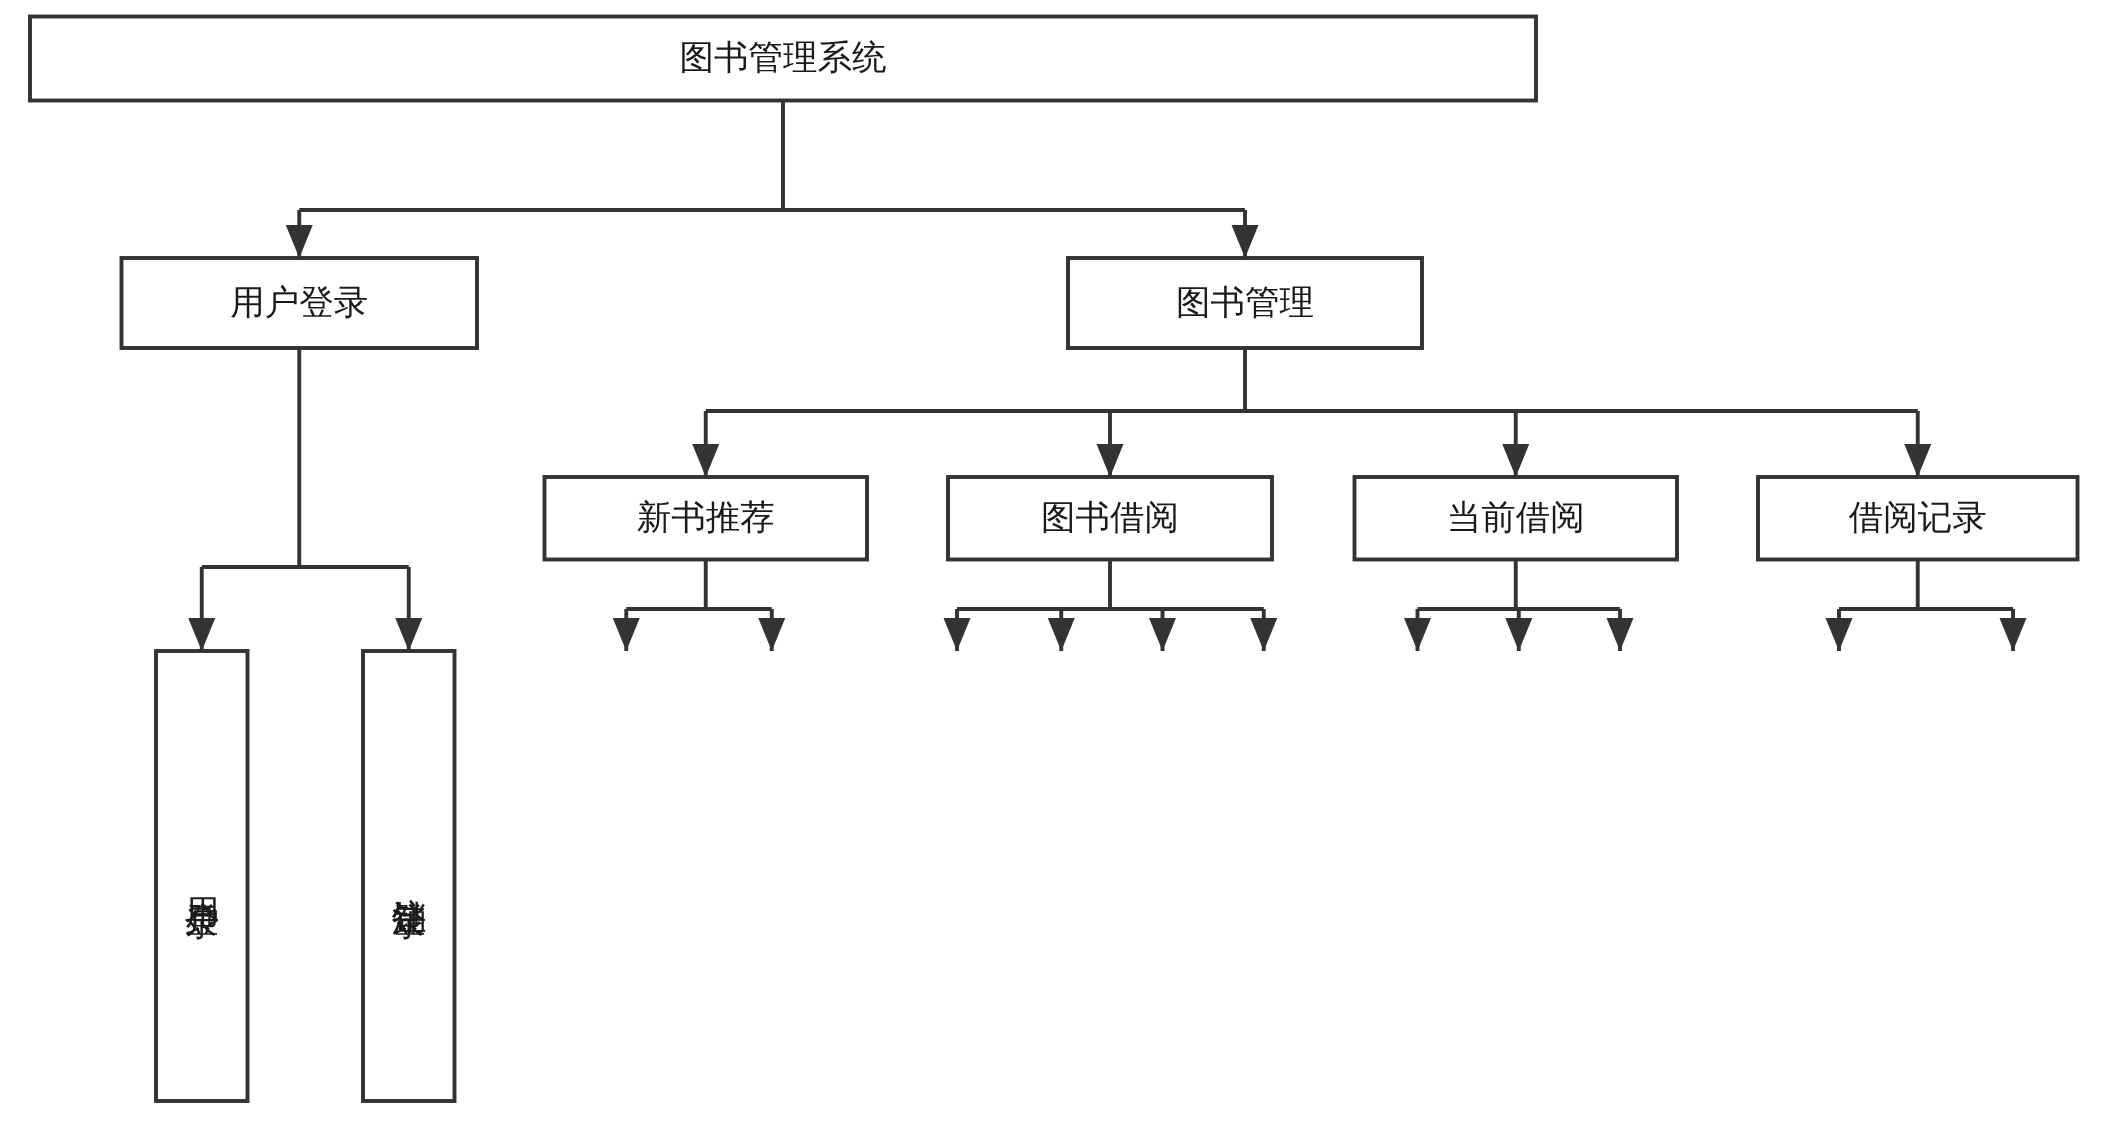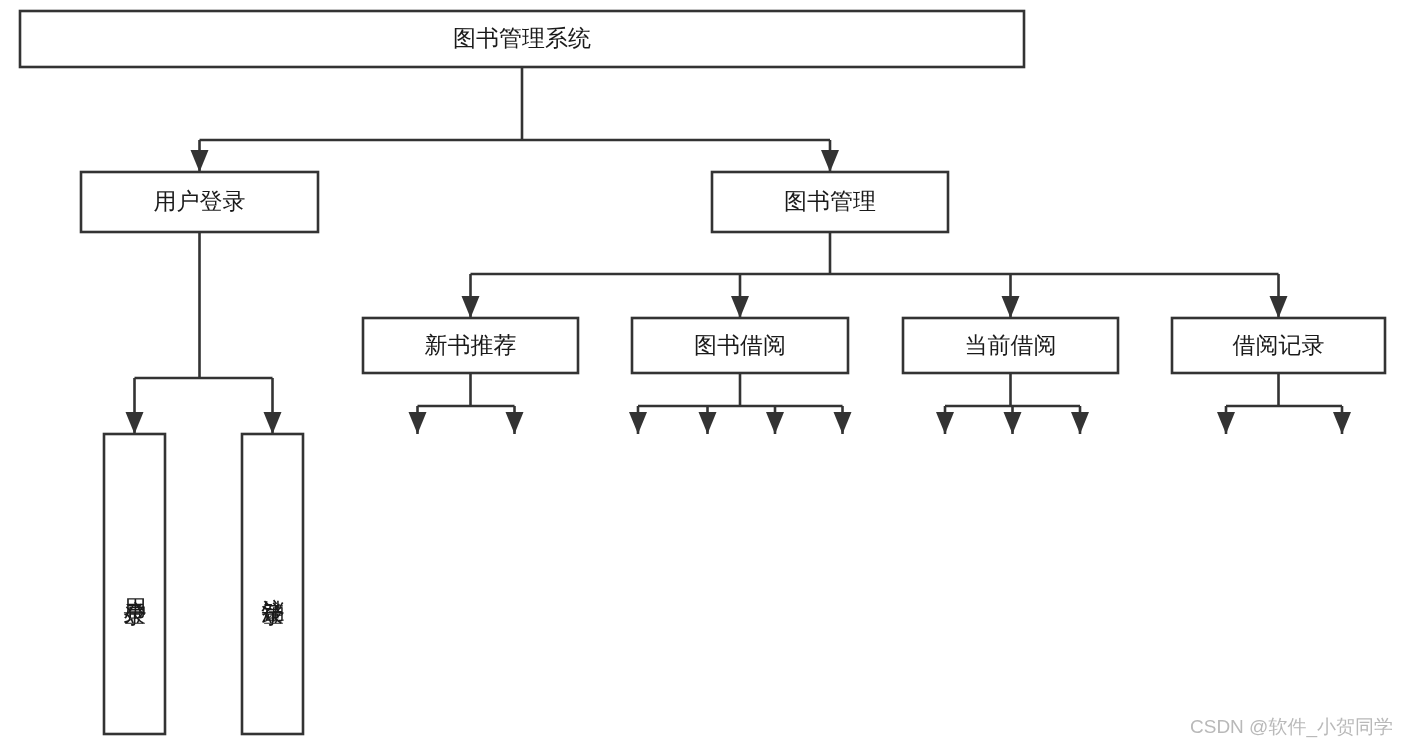--- a/index.html
+++ b/index.html
@@ -153,14 +153,13 @@
         <text class="node-label" x="1010.5" y="346.5">当前借阅</text>
         <text class="node-label" x="1278.5" y="346.5">借阅记录</text>
       </g>
   </svg>
 
   <div id="vlabels">
       <div class="leaf-label-wrap" style="left: 104px; top: 434px; width: 61px; height: 300px;">用户登录</div>
       <div class="leaf-label-wrap" style="left: 242px; top: 434px; width: 61px; height: 300px;">注销登录</div>
     </div>
 
-  <div class="watermark">CSDN @软件_小贺同学</div>
 </div>
 
 </body></html>

